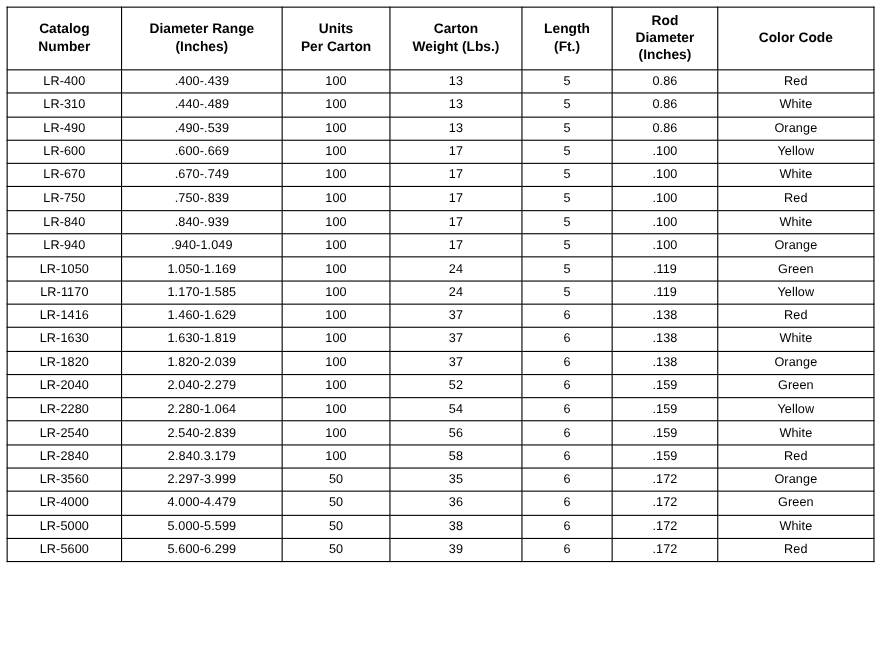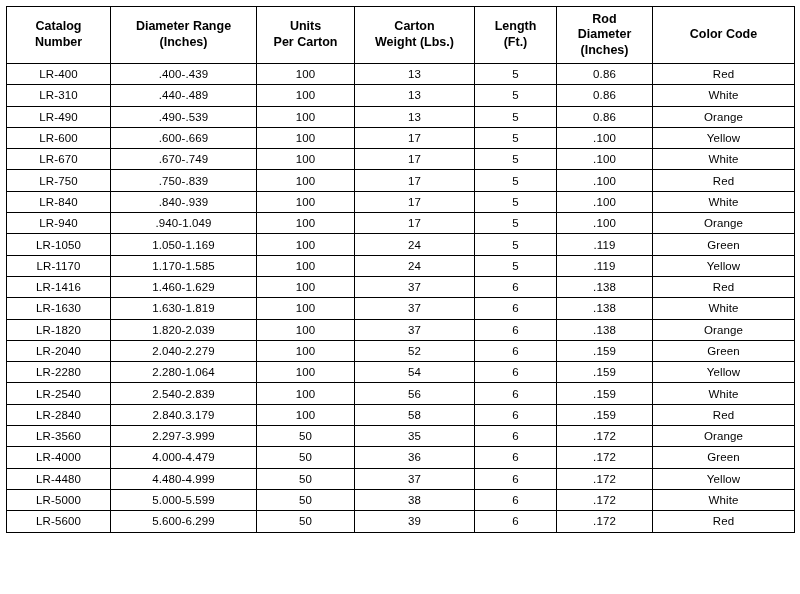--- a/index.html
+++ b/index.html
@@ -268,29 +268,20 @@
         <tr>
           <td>LR-4000</td>
           <td>4.000-4.479</td>
           <td>50</td>
           <td>36</td>
           <td>6</td>
           <td>.172</td>
           <td>Green</td>
         </tr>
         <tr>
-          <td>LR-4480</td>
-          <td>4.480-4.999</td>
-          <td>50</td>
-          <td>37</td>
-          <td>6</td>
-          <td>.172</td>
-          <td>Yellow</td>
-        </tr>
-        <tr>
           <td>LR-5000</td>
           <td>5.000-5.599</td>
           <td>50</td>
           <td>38</td>
           <td>6</td>
           <td>.172</td>
           <td>White</td>
         </tr>
         <tr>
           <td>LR-5600</td>

